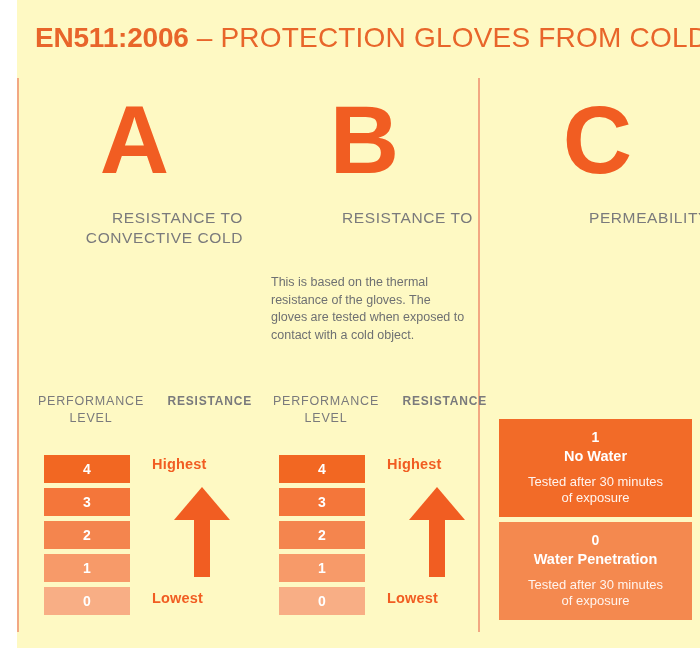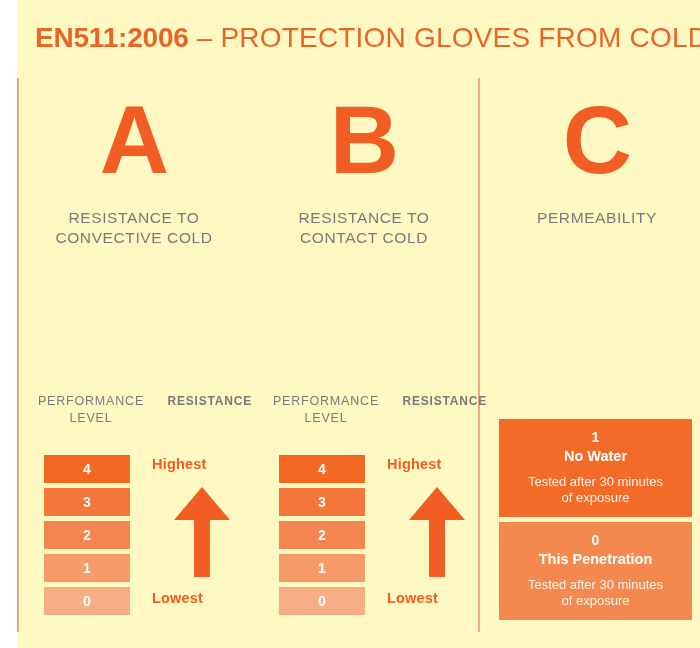--- a/index.html
+++ b/index.html
@@ -82,21 +82,21 @@
     font-weight: 700;
     letter-spacing: -1px;
   }
 
   
   .sec-head {
     position: absolute;
     top: 130px;
     left: 0;
     width: 100%;
-    text-align: center;
+    text-align: right;
     color: #7A7A7C;
     font-size: 15.5px;
     line-height: 20px;
     letter-spacing: 0.6px;
     font-weight: 400;
   }
 
   
   .sec-body {
     position: absolute;
@@ -269,22 +269,22 @@
           <div class="arrow-stem"></div>
         </div>
         <div class="arrow-label bottom">Lowest</div>
       </div>
     </div>
 
     <div class="col col-b">
       <div class="big-letter">B</div>
       <div class="sec-head">
         <div>RESISTANCE TO</div>
-        <div>CONTACT COLD</div>
-      </div>
+      </div>
+      <div class="sec-body">This is based on the thermal resistance of the gloves. The gloves are tested when exposed to contact with a cold object.</div>
 
       <div class="lbl-perf">PERFORMANCE LEVEL</div>
       <div class="lbl-res">RESISTANCE</div>
 
       <div class="bars">
         <div class="bar" style="background-color: rgb(242, 103, 34);">4</div>
         <div class="bar" style="background-color: rgb(244, 118, 58);">3</div>
         <div class="bar" style="background-color: rgb(244, 133, 78);">2</div>
         <div class="bar" style="background-color: rgb(247, 154, 105);">1</div>
         <div class="bar" style="background-color: rgb(248, 174, 133);">0</div>
@@ -308,20 +308,20 @@
 
       <div class="cbox cbox-1" style="background-color: rgb(242, 107, 40);">
         <div class="cbox-level">1</div>
         <div class="cbox-name">No Water</div>
         <div class="cbox-note">Tested after 30 minutes</div>
         <div class="cbox-note">of exposure</div>
       </div>
 
       <div class="cbox cbox-0" style="background-color: rgb(244, 137, 79);">
         <div class="cbox-level">0</div>
-        <div class="cbox-name">This Penetration</div>
+        <div class="cbox-name">Water Penetration</div>
         <div class="cbox-note">Tested after 30 minutes</div>
         <div class="cbox-note">of exposure</div>
       </div>
     </div>
 
   </div>
 </div>
 
 </body></html>

